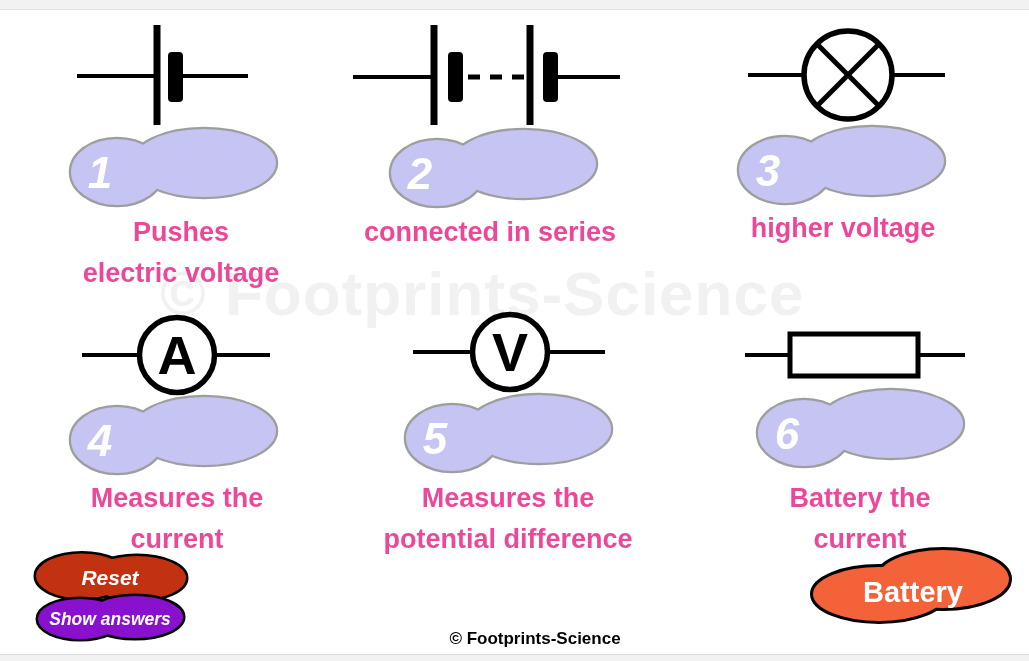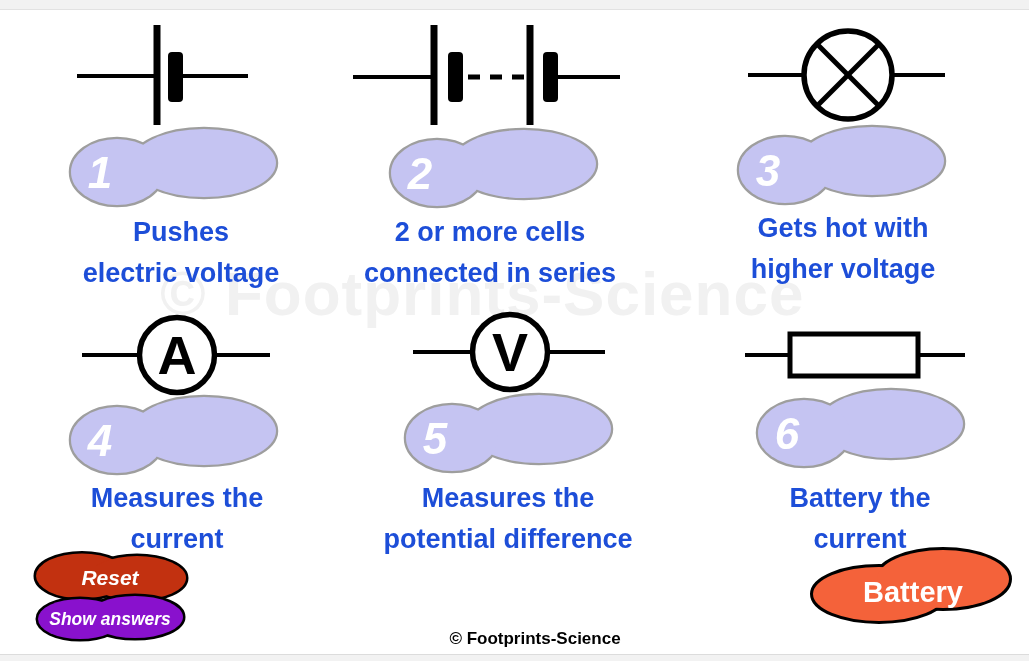--- a/index.html
+++ b/index.html
@@ -43,21 +43,21 @@
   .blob-stroke { fill: #c5c4f2; stroke: #9e9e9e; stroke-width: 4.5; }
   .blob-fill   { fill: #c5c4f2; }
   .blob-num {
     font-family: "Liberation Sans", sans-serif; font-weight: bold; font-style: italic;
     font-size: 44px; fill: #ffffff; text-anchor: middle;
   }
 
   
   .caption {
     position: absolute; width: 340px; text-align: center;
-    font-weight: bold; font-size: 27px; line-height: 41px; color: #1d4ed8;
+    font-weight: bold; font-size: 27px; line-height: 41px; color: #ec4899;
   }
 
   
   .reset-stroke { fill: #c23110; stroke: #000; stroke-width: 5; }
   .reset-fill   { fill: #c23110; }
   .show-stroke  { fill: #8911cd; stroke: #000; stroke-width: 5; }
   .show-fill    { fill: #8911cd; }
   .batt-stroke  { fill: #f4623a; stroke: #000; stroke-width: 6; }
   .batt-fill    { fill: #f4623a; }
   .btn-text {
@@ -112,40 +112,38 @@
     <line class="wire" x1="205" y1="52" x2="267" y2="52"></line>
   </svg>
   <svg class="abs" style="left:390px; top:128px;" width="208" height="80" viewBox="0 0 208 80">
     <ellipse class="blob-stroke" cx="134" cy="36" rx="72" ry="34"></ellipse>
     <ellipse class="blob-stroke" cx="47" cy="45" rx="46" ry="33"></ellipse>
     <ellipse class="blob-fill" cx="134" cy="36" rx="72" ry="34"></ellipse>
     <ellipse class="blob-fill" cx="47" cy="45" rx="46" ry="33"></ellipse>
     <text class="blob-num" x="30" y="61">2</text>
   </svg>
   <div class="caption" style="left:320px; top:212px;">
-    <div>2 or more cells</div>
     <div>connected in series</div>
   </div>
 
   <svg class="abs" style="left:748px; top:27px;" width="197" height="97" viewBox="0 0 197 97">
     <line class="wire" x1="0" y1="48" x2="55" y2="48"></line>
     <line class="wire" x1="146" y1="48" x2="197" y2="48"></line>
     <circle class="ring" cx="100" cy="48" r="44"></circle>
     <line class="xline" x1="69" y1="17" x2="131" y2="79"></line>
     <line class="xline" x1="131" y1="17" x2="69" y2="79"></line>
   </svg>
   <svg class="abs" style="left:738px; top:125px;" width="208" height="80" viewBox="0 0 208 80">
     <ellipse class="blob-stroke" cx="134" cy="36" rx="72" ry="34"></ellipse>
     <ellipse class="blob-stroke" cx="47" cy="45" rx="46" ry="33"></ellipse>
     <ellipse class="blob-fill" cx="134" cy="36" rx="72" ry="34"></ellipse>
     <ellipse class="blob-fill" cx="47" cy="45" rx="46" ry="33"></ellipse>
     <text class="blob-num" x="30" y="61">3</text>
   </svg>
   <div class="caption" style="left:673px; top:208px;">
-    <div>Gets hot with</div>
     <div>higher voltage</div>
   </div>
 
   <svg class="abs" style="left:82px; top:315px;" width="188" height="80" viewBox="0 0 188 80">
     <line class="wire" x1="0" y1="40" x2="57" y2="40"></line>
     <line class="wire" x1="134" y1="40" x2="188" y2="40"></line>
     <circle class="ring" cx="95" cy="40" r="37.5"></circle>
     <text class="svg-letter" x="95" y="59">A</text>
   </svg>
   <svg class="abs" style="left:70px; top:395px;" width="208" height="80" viewBox="0 0 208 80">

